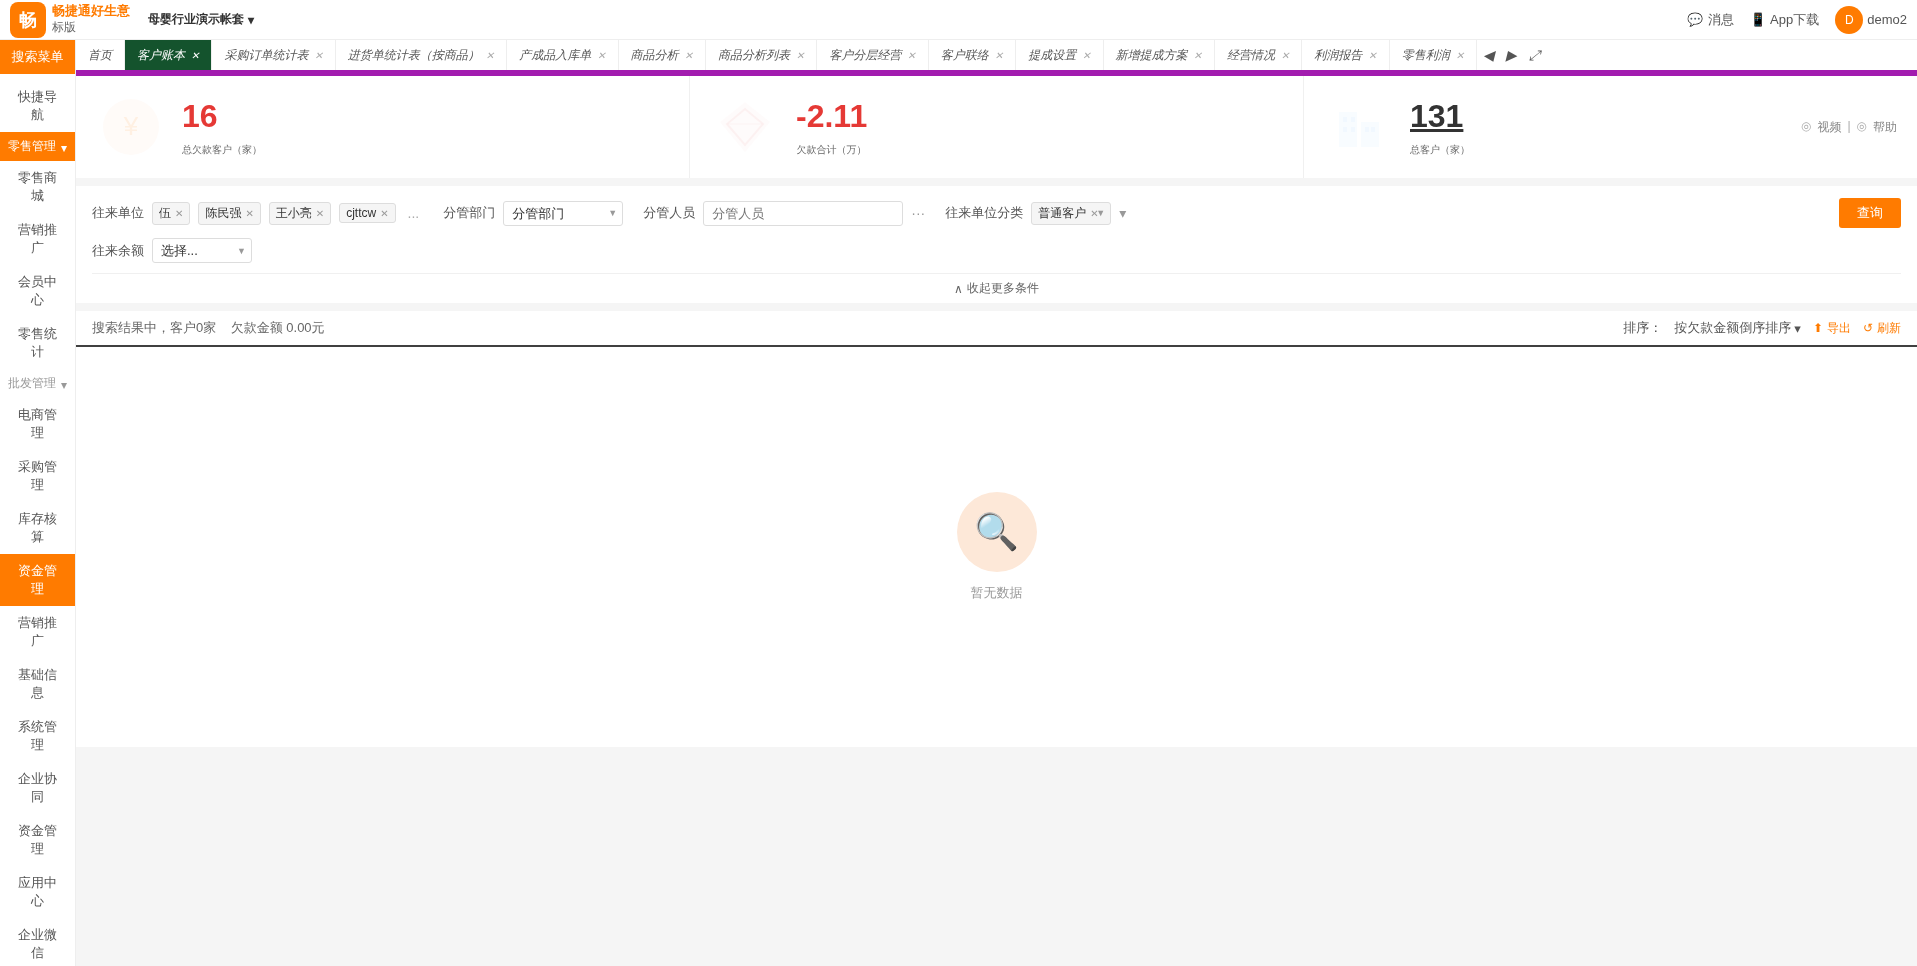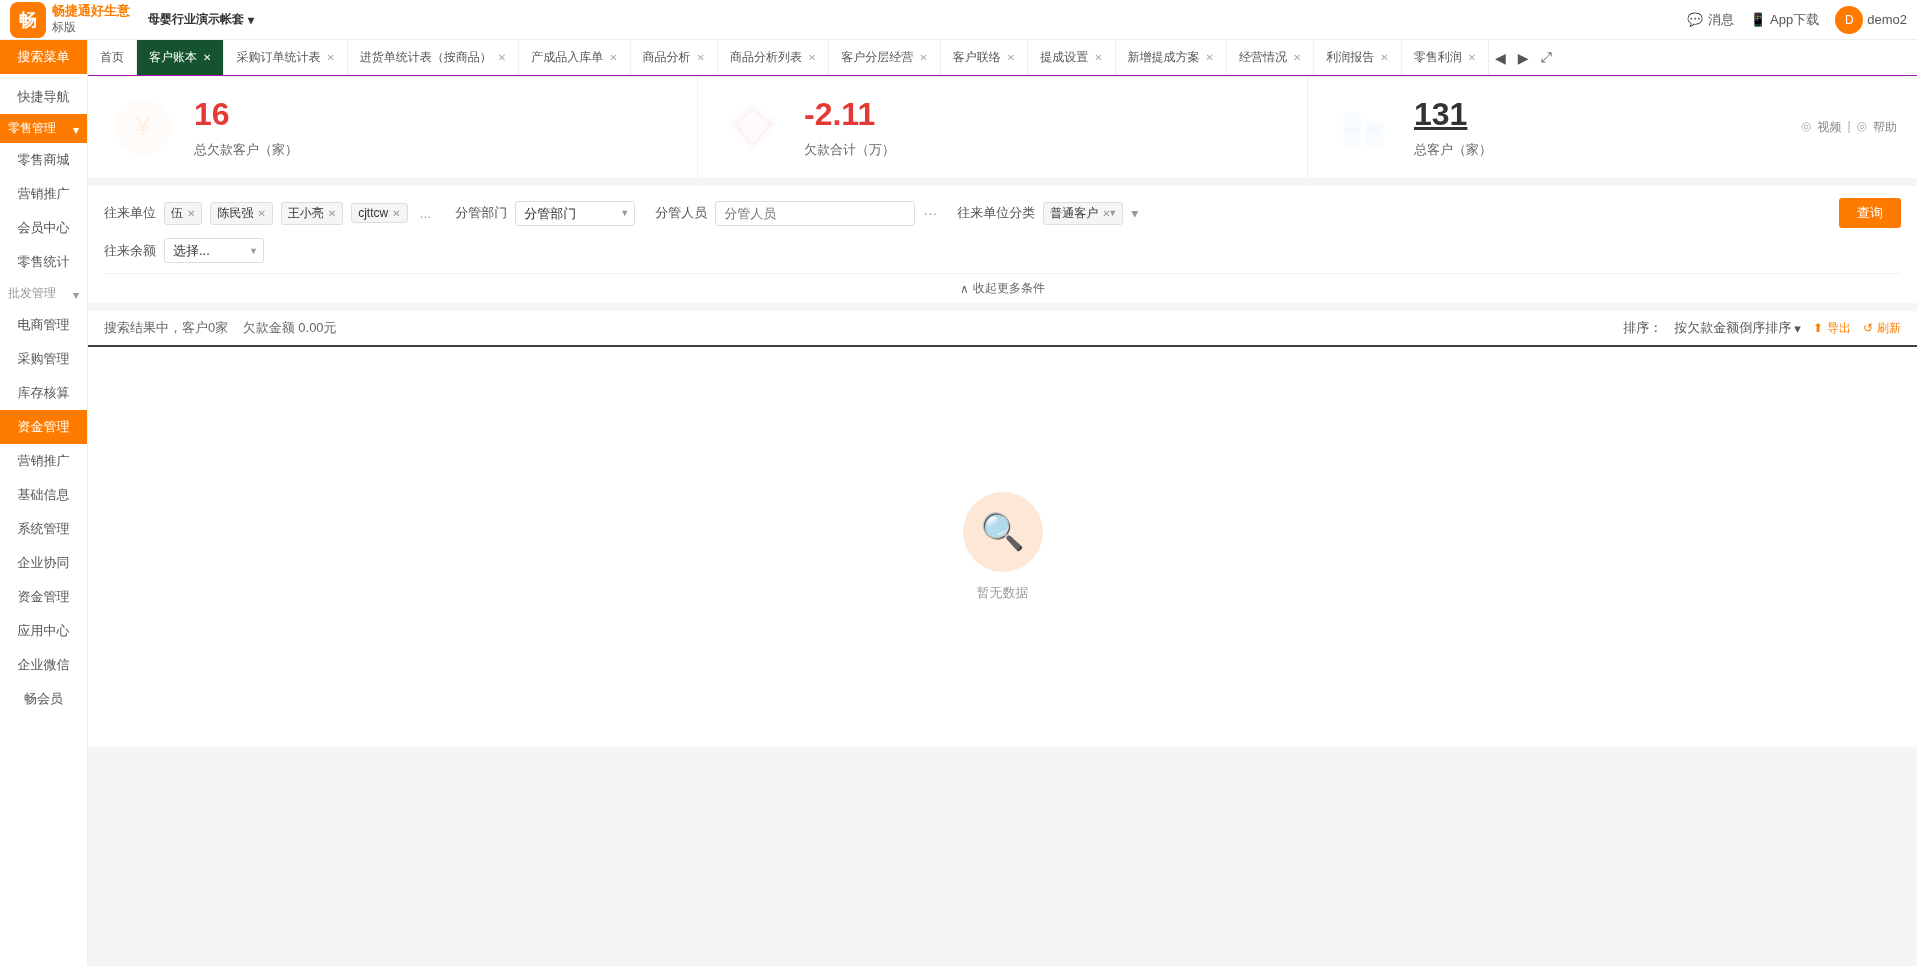--- a/index.html
+++ b/index.html
@@ -26,21 +26,21 @@
     .account-selector { display: flex; align-items: center; gap: 4px; font-size: 12px; color: #333; cursor: pointer; margin-left: 10px; font-weight: bold; }
     .top-bar-right { display: flex; align-items: center; gap: 16px; font-size: 13px; color: #555; }
     .top-bar-right .icon-btn { display: flex; align-items: center; gap: 4px; cursor: pointer; }
     .avatar { width: 28px; height: 28px; border-radius: 50%; background: #ff7b00; display: flex; align-items: center; justify-content: center; color: white; font-size: 12px; }
 
     
     .layout { display: flex; height: 100vh; padding-top: 40px; }
 
     
     .sidebar {
-      width: 88px;
+      width: 76px;
       background: #fff;
       border-right: 1px solid #eee;
       display: flex;
       flex-direction: column;
       overflow-y: auto;
       flex-shrink: 0;
     }
     .sidebar-search {
       padding: 8px 6px;
       background: #ff7b00;
@@ -73,24 +73,25 @@
     .sidebar-section-header.active { background: #ff7b00; color: white; }
 
     
     .main { flex: 1; display: flex; flex-direction: column; overflow: hidden; }
 
     
     .tab-bar {
       display: flex;
       align-items: center;
       background: #fff;
-      border-bottom: 1px solid #a21caf;
+      border-bottom: 6px solid #a21caf;
       height: 36px;
       overflow: hidden;
       flex-shrink: 0;
+      font-style: italic;
     }
     .tab-item {
       display: flex;
       align-items: center;
       gap: 4px;
       padding: 0 12px;
       height: 36px;
       font-size: 12px;
       color: #555;
       cursor: pointer;
@@ -129,21 +130,21 @@
       gap: 16px;
       border-right: 1px solid #f0f0f0;
     }
     .stat-card:last-child { border-right: none; }
     .stat-icon { width: 70px; height: 70px; display: flex; align-items: center; justify-content: center; }
     .stat-icon svg { opacity: 0.2; }
     .stat-info { display: flex; flex-direction: column; }
     .stat-number { font-size: 32px; font-weight: bold; }
     .stat-number.red { color: #e53935; }
     .stat-number.dark { color: #333; text-decoration: underline; }
-    .stat-label { font-size: 13px; color: #666; margin-top: 8px; text-align: center; }
+    .stat-label { font-size: 10px; color: #666; margin-top: 8px; text-align: center; }
     .stat-card-right { display: flex; gap: 6px; margin-left: auto; font-size: 12px; color: #888; }
 
     
     .filter-row {
       background: #fff;
       padding: 12px 16px 0;
       margin-bottom: 8px;
     }
     .filter-line { display: flex; align-items: center; gap: 8px; flex-wrap: wrap; margin-bottom: 10px; }
     .filter-label { font-size: 13px; color: #555; white-space: nowrap; }

